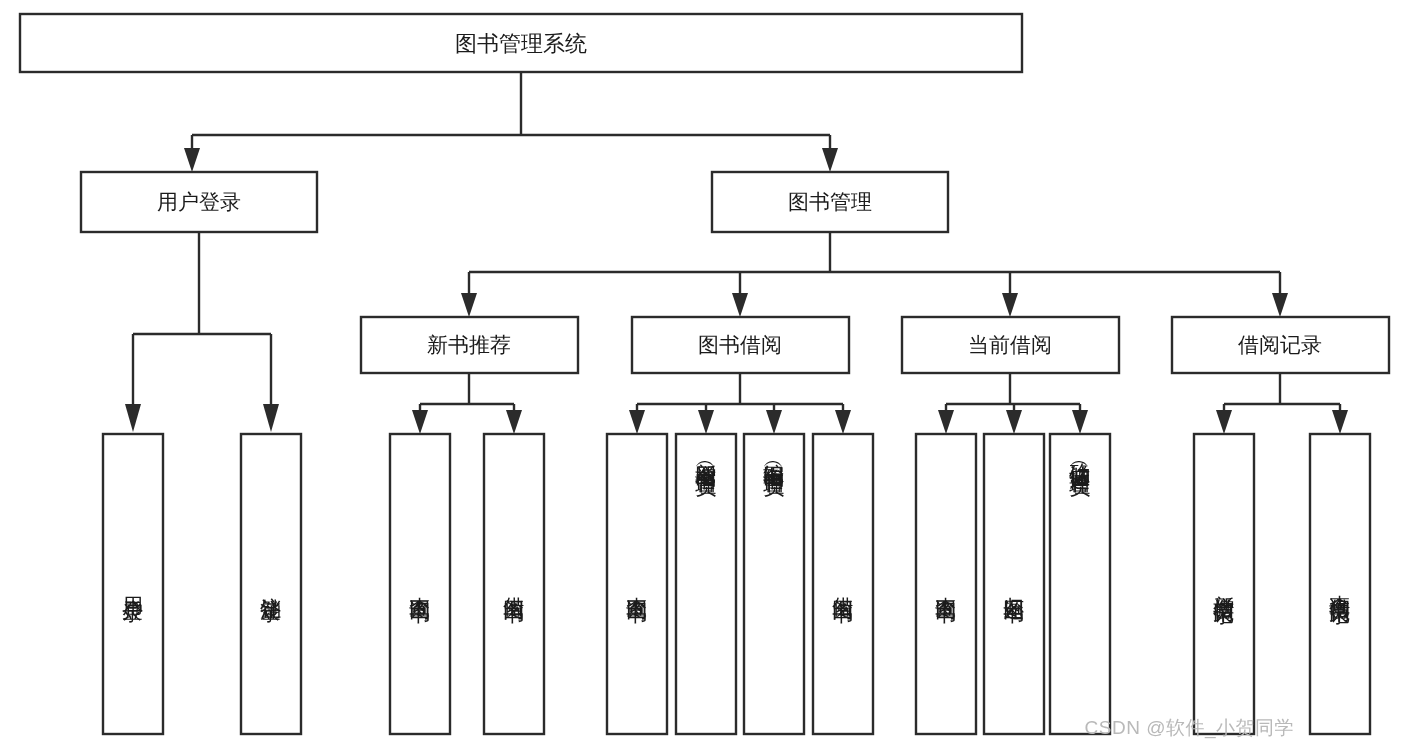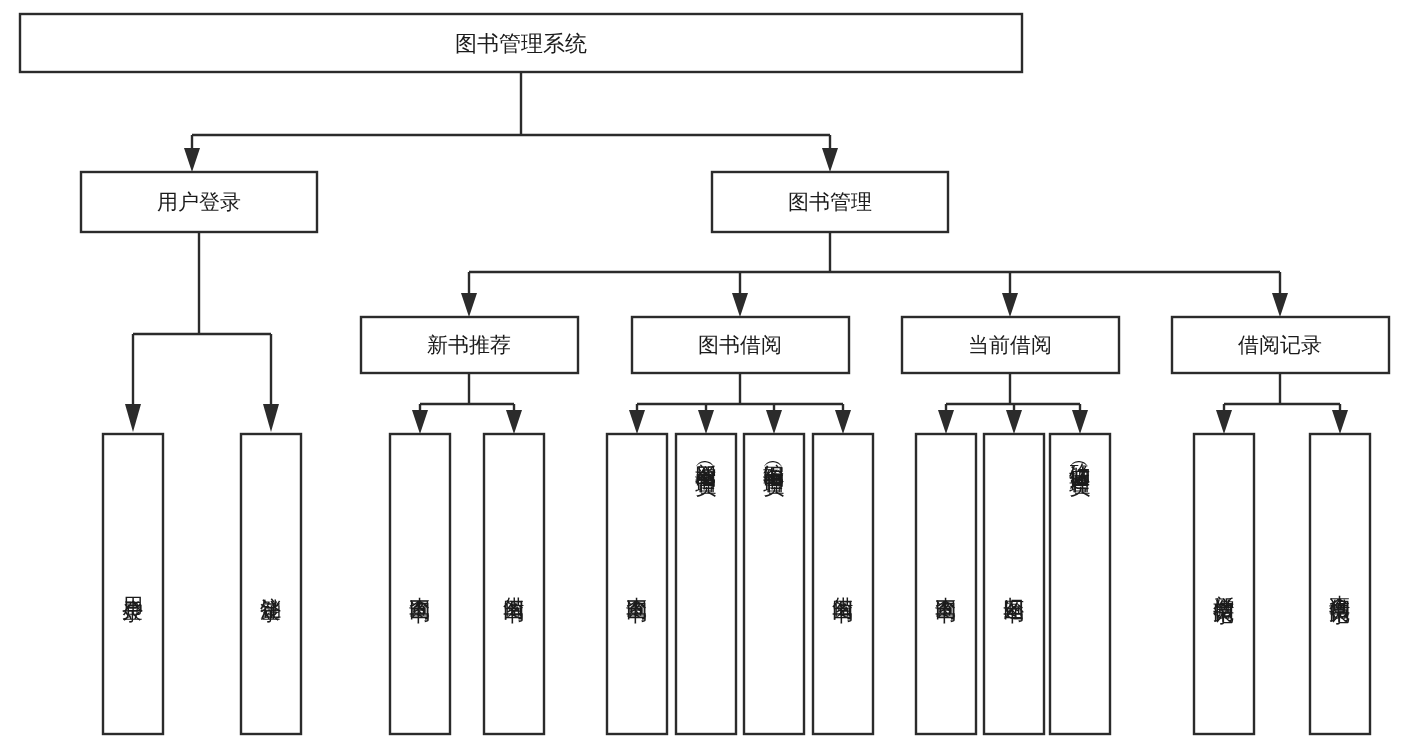--- a/index.html
+++ b/index.html
@@ -256,14 +256,15 @@
     <span class="vlabel">确认归还（管理员）</span>
   </div>
 
   <div class="vlabel-wrap" style="left:1194px; top:434px; width:60px; height:300px;">
     <span class="vlabel">新增借阅记录</span>
   </div>
   <div class="vlabel-wrap" style="left:1310px; top:434px; width:60px; height:300px;">
     <span class="vlabel">查询借阅记录</span>
   </div>
 
+  <div class="watermark">CSDN @软件_小贺同学</div>
 
 </div>
 
 </body></html>

